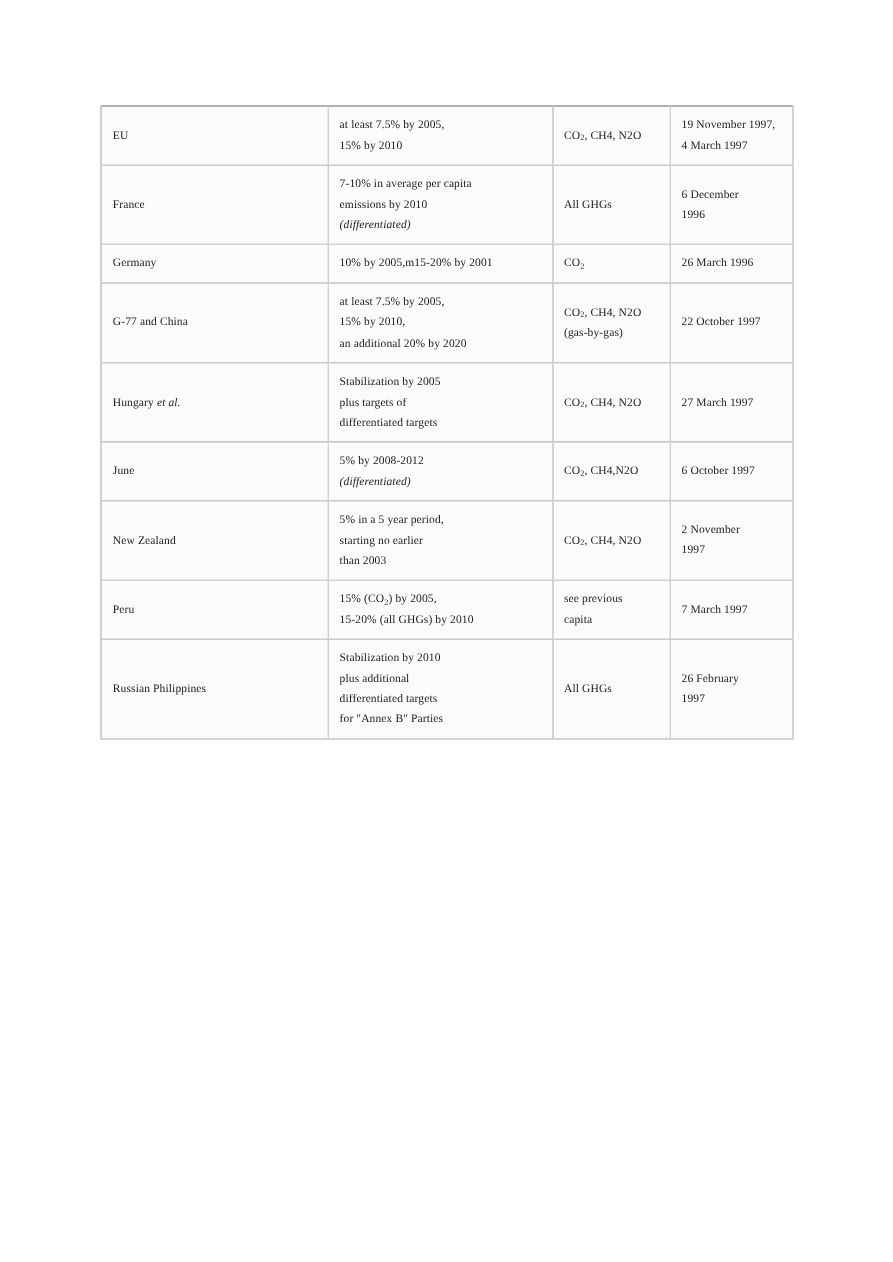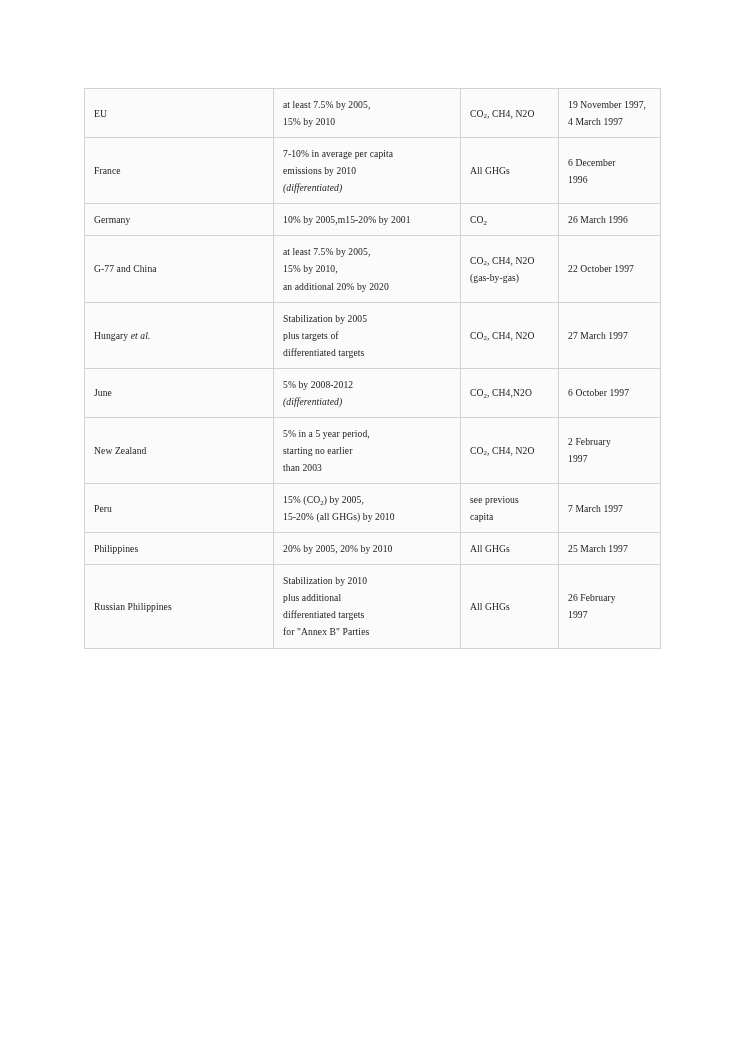--- a/index.html
+++ b/index.html
@@ -157,48 +157,36 @@
           <td class="col-party"><span>New Zealand</span></td>
           <td class="col-target">
             <span class="cell-line">5% in a 5 year period,</span>
             <span class="cell-line">starting no earlier</span>
             <span class="cell-line">than 2003</span>
           </td>
           <td class="col-gases">
             <span class="cell-line">CO<sub>2</sub>, CH4, N2O</span>
           </td>
           <td class="col-date">
-            <span class="cell-line">2 February</span>
+            <span class="cell-line">2 November</span>
             <span class="cell-line">1997</span>
           </td>
         </tr>
         <tr>
           <td class="col-party"><span>Peru</span></td>
           <td class="col-target">
             <span class="cell-line">15% (CO<sub>2</sub>) by 2005,</span>
             <span class="cell-line">15-20% (all GHGs) by 2010</span>
           </td>
           <td class="col-gases">
             <span class="cell-line">see previous</span>
             <span class="cell-line">capita</span>
           </td>
           <td class="col-date">
             <span class="cell-line">7 March 1997</span>
-          </td>
-        </tr>
-        <tr>
-          <td class="col-party"><span>Philippines</span></td>
-          <td class="col-target">
-            <span class="cell-line">20% by 2005, 20% by 2010</span>
-          </td>
-          <td class="col-gases">
-            <span class="cell-line">All GHGs</span>
-          </td>
-          <td class="col-date">
-            <span class="cell-line">25 March 1997</span>
           </td>
         </tr>
         <tr>
           <td class="col-party"><span>Russian Philippines</span></td>
           <td class="col-target">
             <span class="cell-line">Stabilization by 2010</span>
             <span class="cell-line">plus additional</span>
             <span class="cell-line">differentiated targets</span>
             <span class="cell-line">for "Annex B" Parties</span>
           </td>

